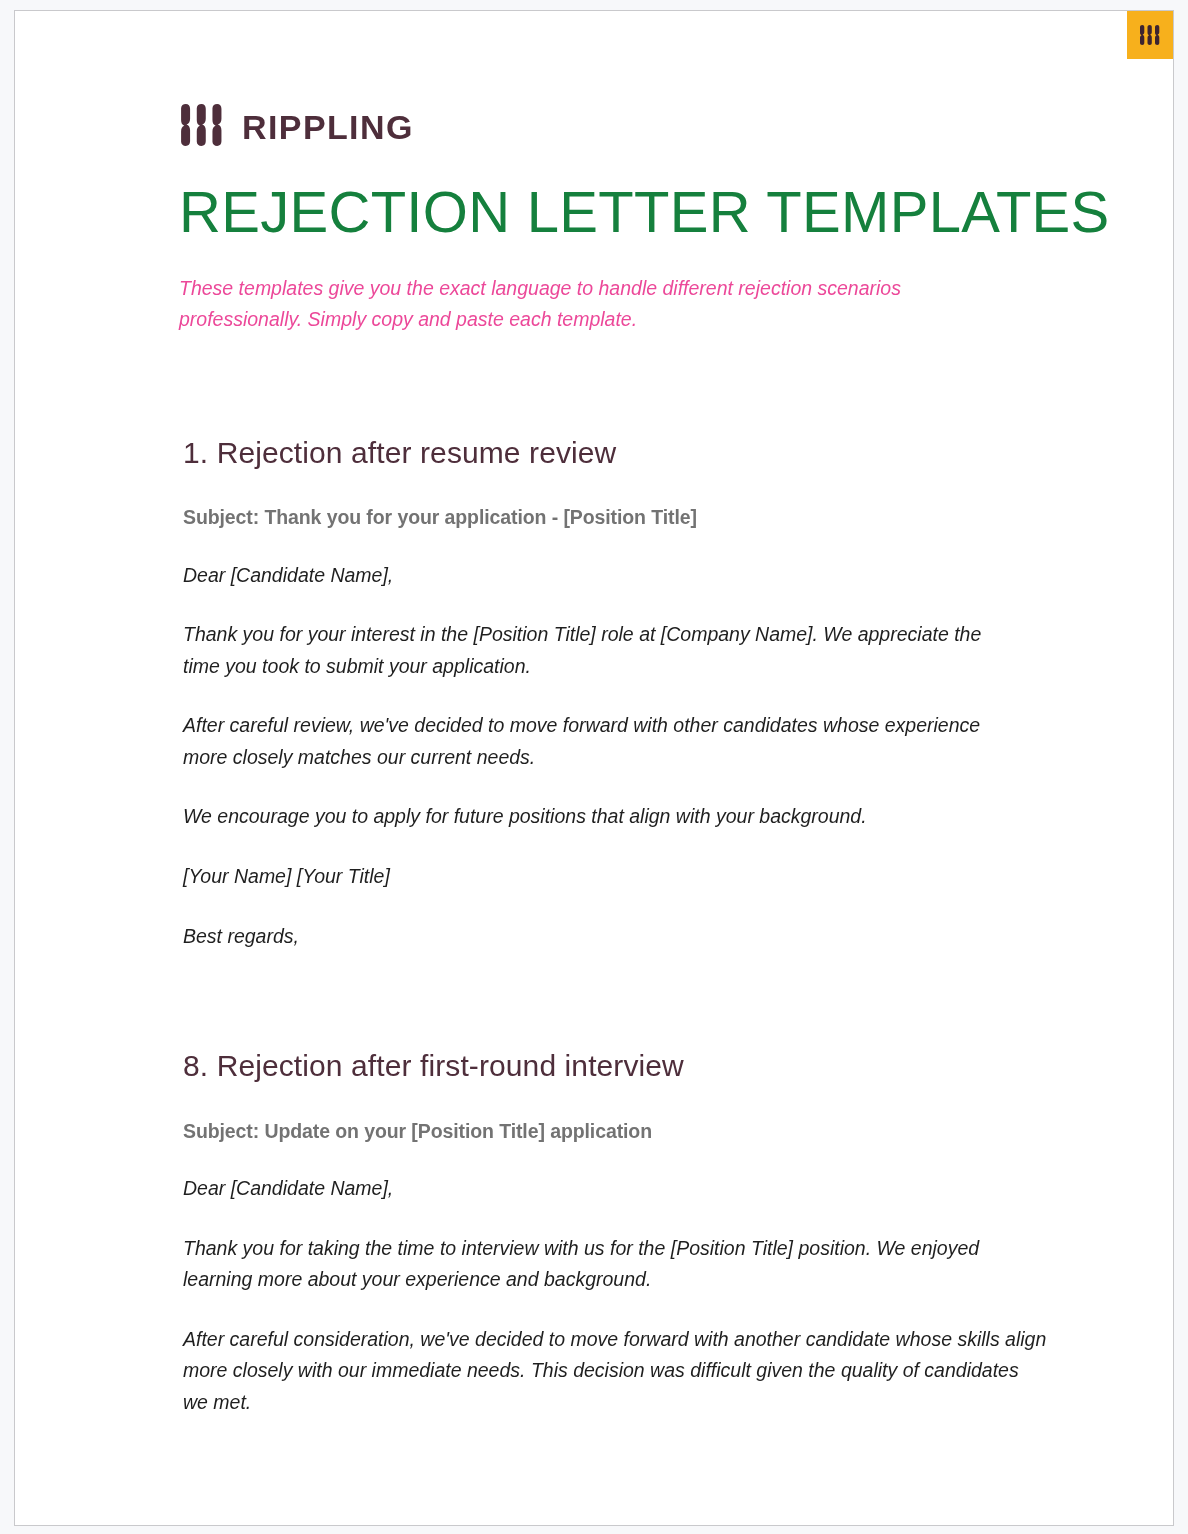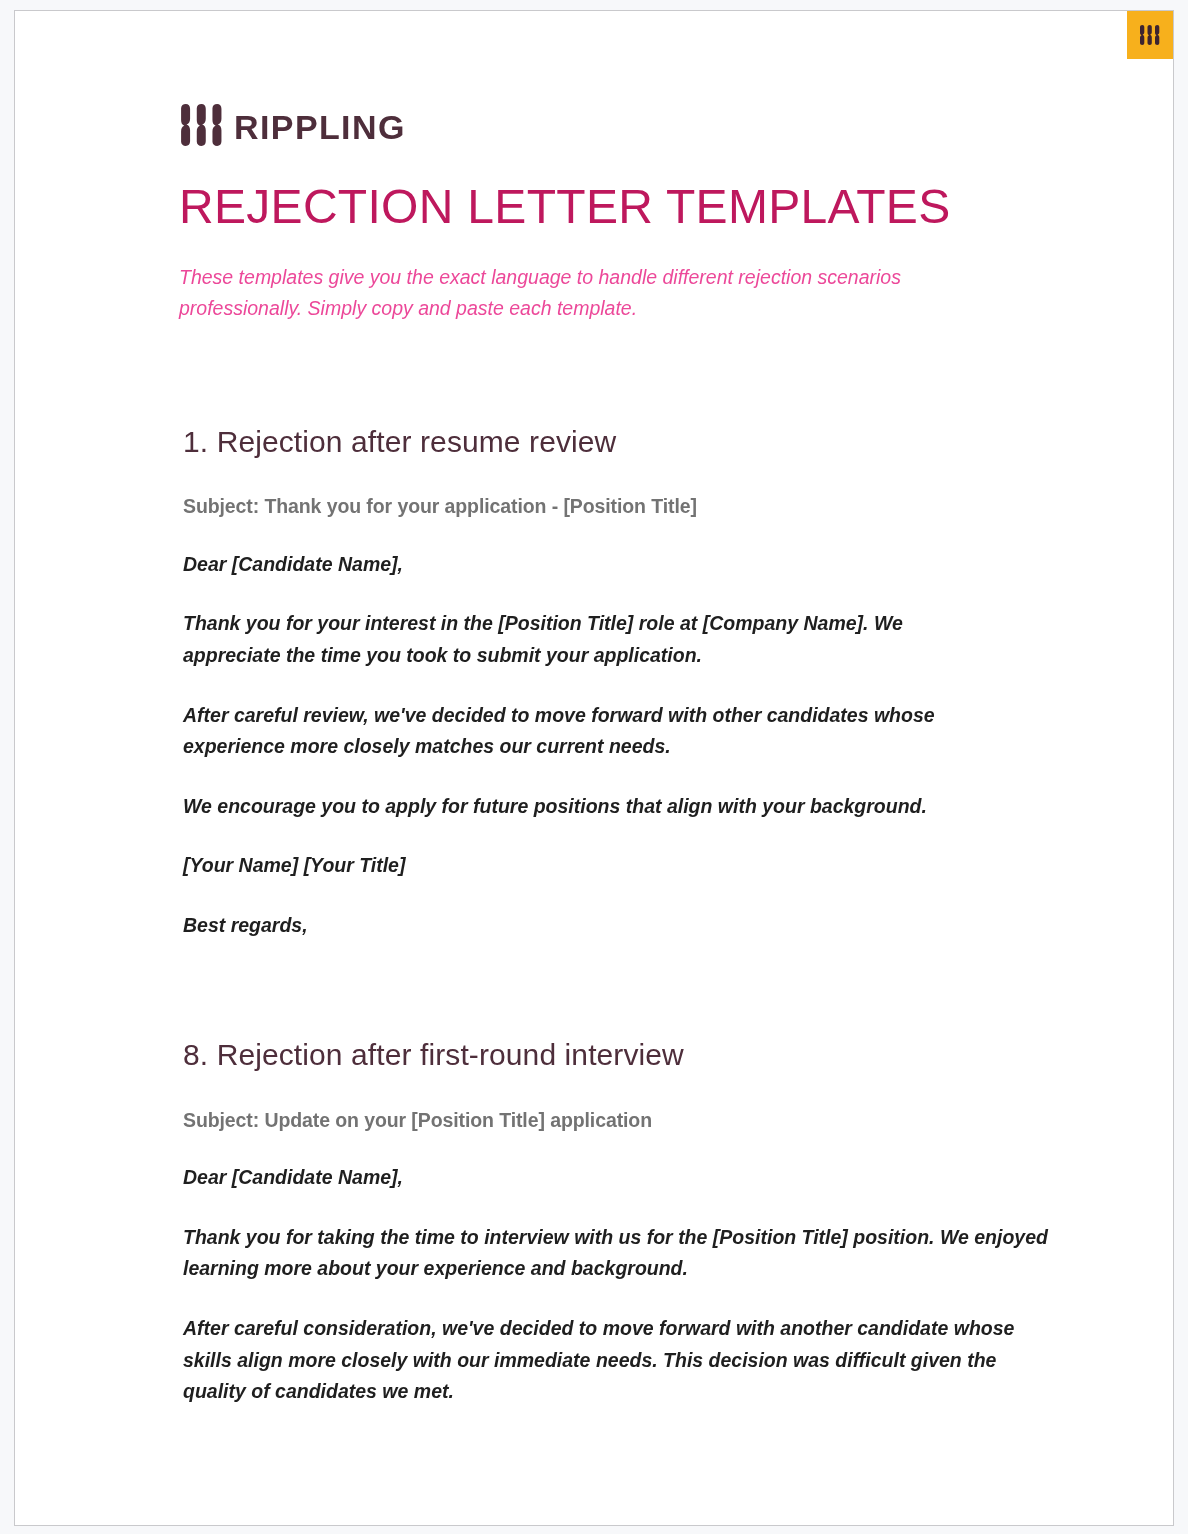--- a/index.html
+++ b/index.html
@@ -52,41 +52,41 @@
     position: absolute;
     left: 164px;
     top: 0;
     width: 880px;
   }
 
   
   .brand {
     display: flex;
     align-items: center;
-    gap: 9px;
+    gap: 17px;
     margin-top: 93px;
     margin-bottom: 0;
   }
   .brand-mark { display: block; flex: 0 0 auto; }
   .brand-word {
     font-size: 34px;
     font-weight: 700;
     letter-spacing: 1.4px;
     color: #4e2e3b;
     line-height: 1;
     white-space: nowrap;
   }
 
   
   .doc-title {
     margin: 31px 0 0 0;
-    font-size: 48px;
+    font-size: 58px;
     font-weight: 400;
     letter-spacing: 0.3px;
-    color: #be185d;
+    color: #15803d;
     line-height: 1.08;
     white-space: nowrap;
   }
 
   
   .intro {
     margin: 29px 0 0 0;
     width: 790px;
     font-size: 19.5px;
     font-style: italic;
@@ -115,21 +115,21 @@
     font-weight: 700;
     color: #737373;
     line-height: 1.4;
     letter-spacing: -0.1px;
   }
 
   .body-para {
     margin: 28px 0 0 0;
     font-size: 19.5px;
     font-style: italic;
-    font-weight: 700;
+    font-weight: 400;
     color: #1f1f1f;
     line-height: 1.62;
   }
   .body-para.w-narrow { width: 820px; }
   .body-para.w-wide   { width: 865px; }
 </style>
 </head>
 <body>
 
 <div class="page-wrap">

